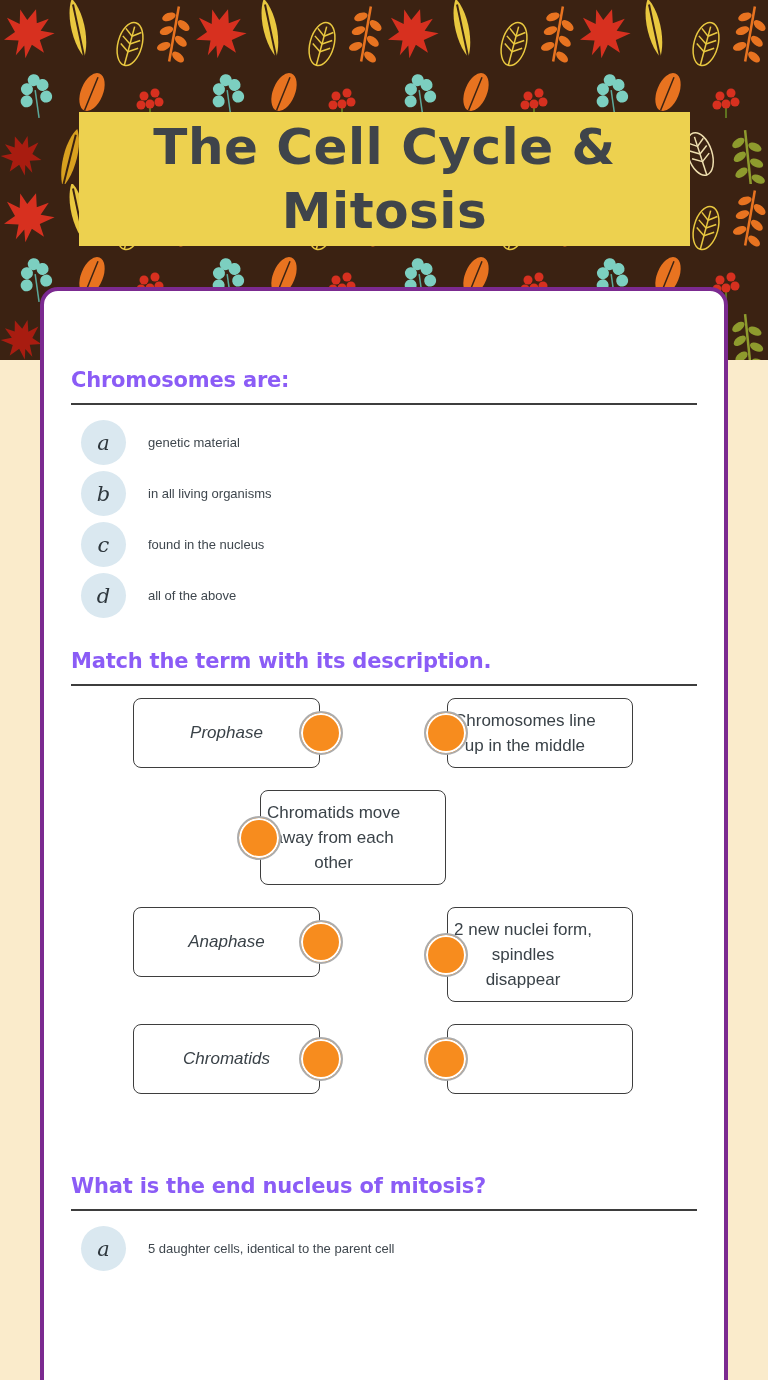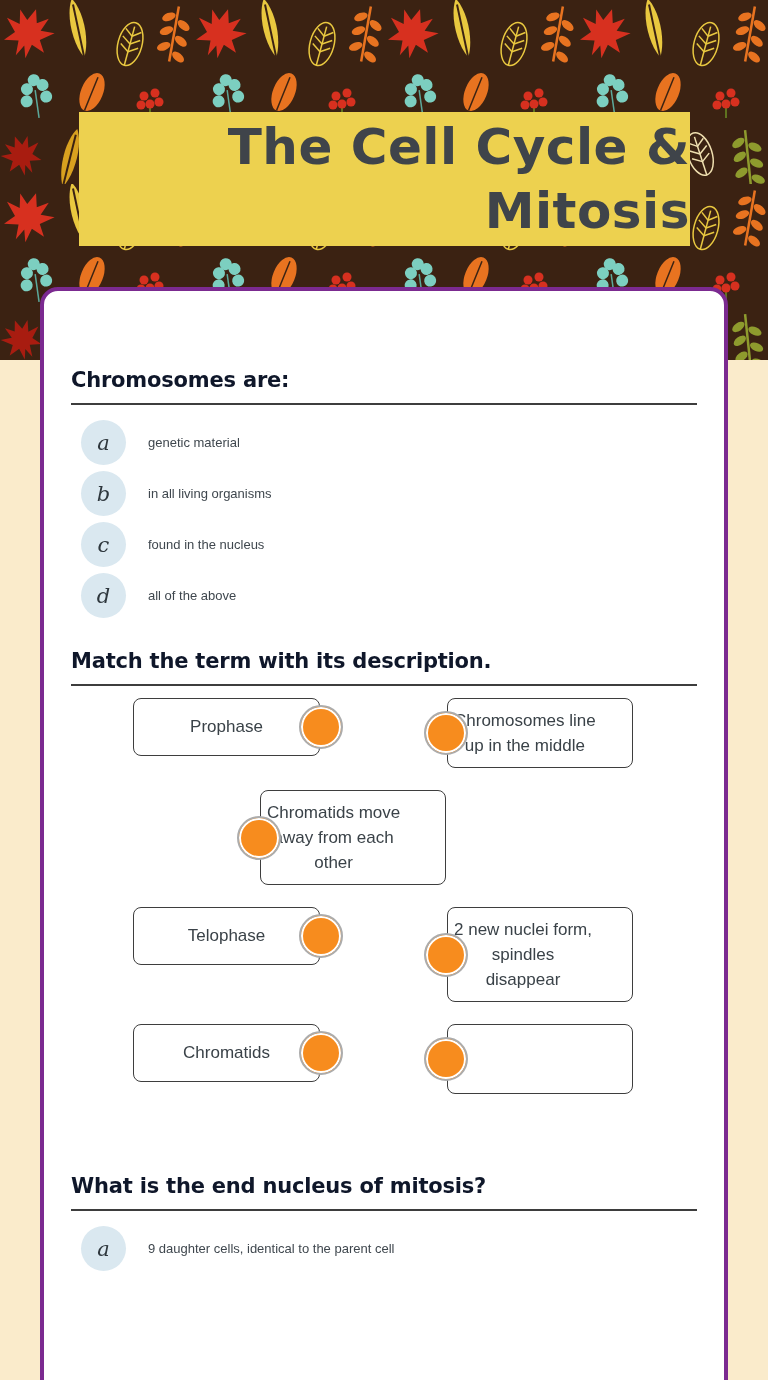--- a/index.html
+++ b/index.html
@@ -9,32 +9,32 @@
 
   .header-svg { position:absolute; top:0; left:0; display:block; }
 
   .banner {
     position:absolute; top:112px; left:79px; width:611px; height:134px;
     background:#EDD14F; display:flex; align-items:center; justify-content:center;
     text-align:center; z-index:2;
   }
   .banner h1 {
     font-family:"DejaVu Sans", sans-serif; font-weight:800;
-    font-size:50px; line-height:64px; color:#3F444A; letter-spacing:0.5px;text-align:right;
+    font-size:50px; line-height:64px; color:#3F444A; letter-spacing:0.5px;
   }
 
   .card {
     position:absolute; top:287px; left:40px; width:688px; min-height:1210px;
     background:#FFFFFF; border:4px solid #7B2A90; border-radius:18px;
     padding:77px 27px 60px 27px; z-index:3;
   }
 
   h2.q-heading {
     font-family:"DejaVu Sans", sans-serif; font-weight:bold;
-    font-size:21px; line-height:25px; color:#0f172a; letter-spacing:-0.2px;
+    font-size:21px; line-height:25px; color:#8b5cf6; letter-spacing:-0.2px;
   }
   .rule { border-top:2px solid #3D3D3D; margin-top:10px; }
 
   .options { margin-top:15px; }
   .option-row { display:flex; align-items:center; height:45px; margin-bottom:6px; padding-left:10px; cursor:pointer; }
   .letter-badge {
     width:45px; height:45px; border-radius:50%; background:#DAE8F0;
     display:flex; align-items:center; justify-content:center;
     font-family:"DejaVu Serif", serif; font-style:italic; font-size:21px; color:#2E373D;
     flex:0 0 45px;
@@ -42,23 +42,23 @@
   .option-text { margin-left:22px; font-size:13px; color:#3F474E; }
 
   .match-section { margin-top:31px; }
   .q3-section { margin-top:80px; }
 
   .match-grid { margin-left:62px; margin-top:0; }
   .match-row { display:flex; align-items:flex-start; margin-top:22px; }
   .match-row:first-child { margin-top:12px; }
 
   .term-box {
-    position:relative; width:187px; height:58px;
+    position:relative; width:187px; height:70px;
     border:1.5px solid #3E3E3E; border-radius:8px; background:#fff;
-    display:flex; align-items:center; justify-content:center; cursor:pointer;
+    display:flex; align-items:center; justify-content:center; cursor:pointer;font-style:italic;
   }
   .term-label { font-size:17px; color:#3A4248; }
 
   .desc-box {
     position:relative; width:186px; min-height:70px; margin-left:127px;
     border:1.5px solid #3E3E3E; border-radius:8px; background:#fff;
     display:flex; align-items:center; justify-content:flex-start;
     padding:9px 6px; cursor:pointer;
   }
   .desc-label { font-size:17px; line-height:25px; color:#3A4248; text-align:center; white-space:pre-line; }
@@ -192,21 +192,21 @@
           <div class="desc-box">
             <span class="dot dot-left"></span>
             <span class="desc-label">Chromatids move
 away from each
 other</span>
           </div>
         </div>
 
         <div class="match-row">
           <div class="term-box">
-            <span class="term-label">Telophase</span>
+            <span class="term-label">Anaphase</span>
             <span class="dot dot-right"></span>
           </div>
           <div class="desc-box">
             <span class="dot dot-left"></span>
             <span class="desc-label">2 new nuclei form,
 spindles
 disappear</span>
           </div>
         </div>
 
@@ -222,19 +222,19 @@
 
       </div>
     </section>
 
     <section class="q3-section">
       <h2 class="q-heading">What is the end nucleus of mitosis?</h2>
       <div class="rule"></div>
       <div class="options">
         <div class="option-row">
           <span class="letter-badge">a</span>
-          <span class="option-text">9 daughter cells, identical to the parent cell</span>
+          <span class="option-text">5 daughter cells, identical to the parent cell</span>
         </div>
       </div>
     </section>
 
   </div>
 </div>
 
 </body></html>

